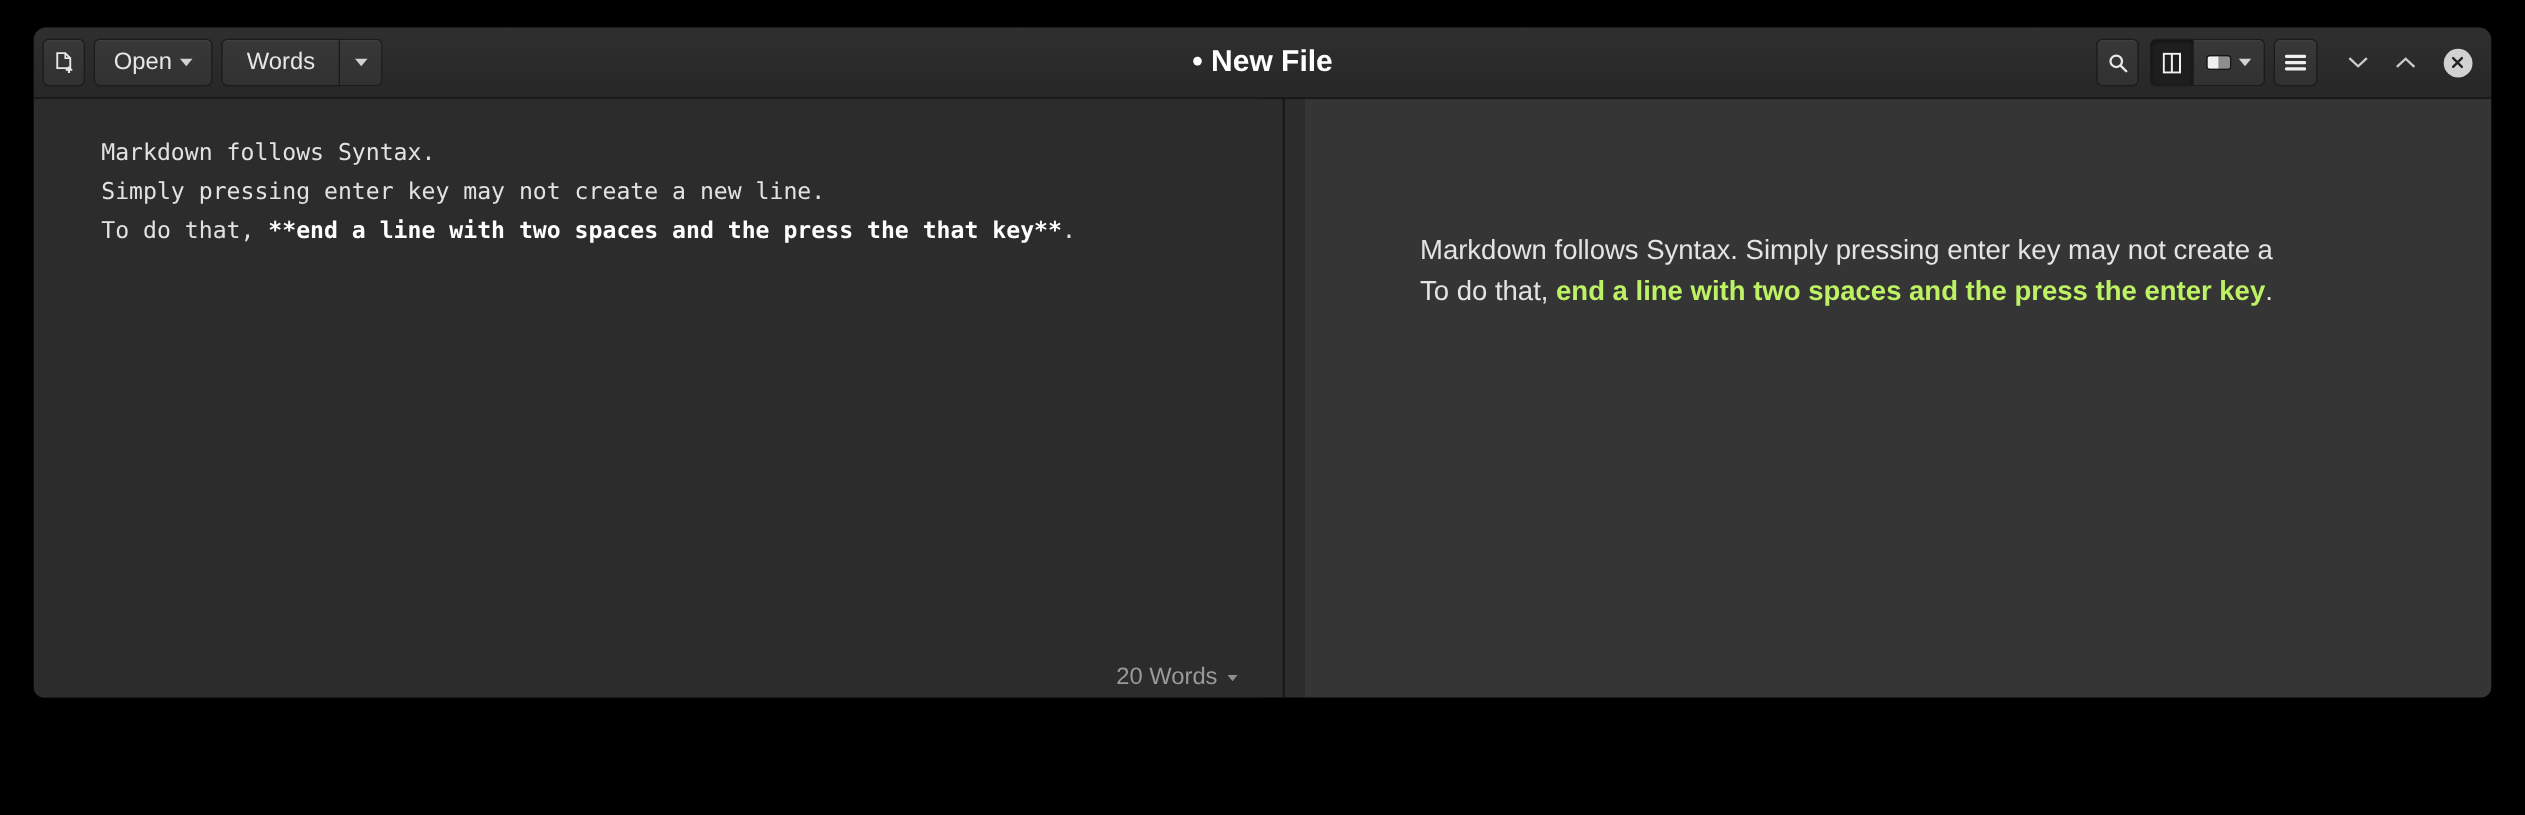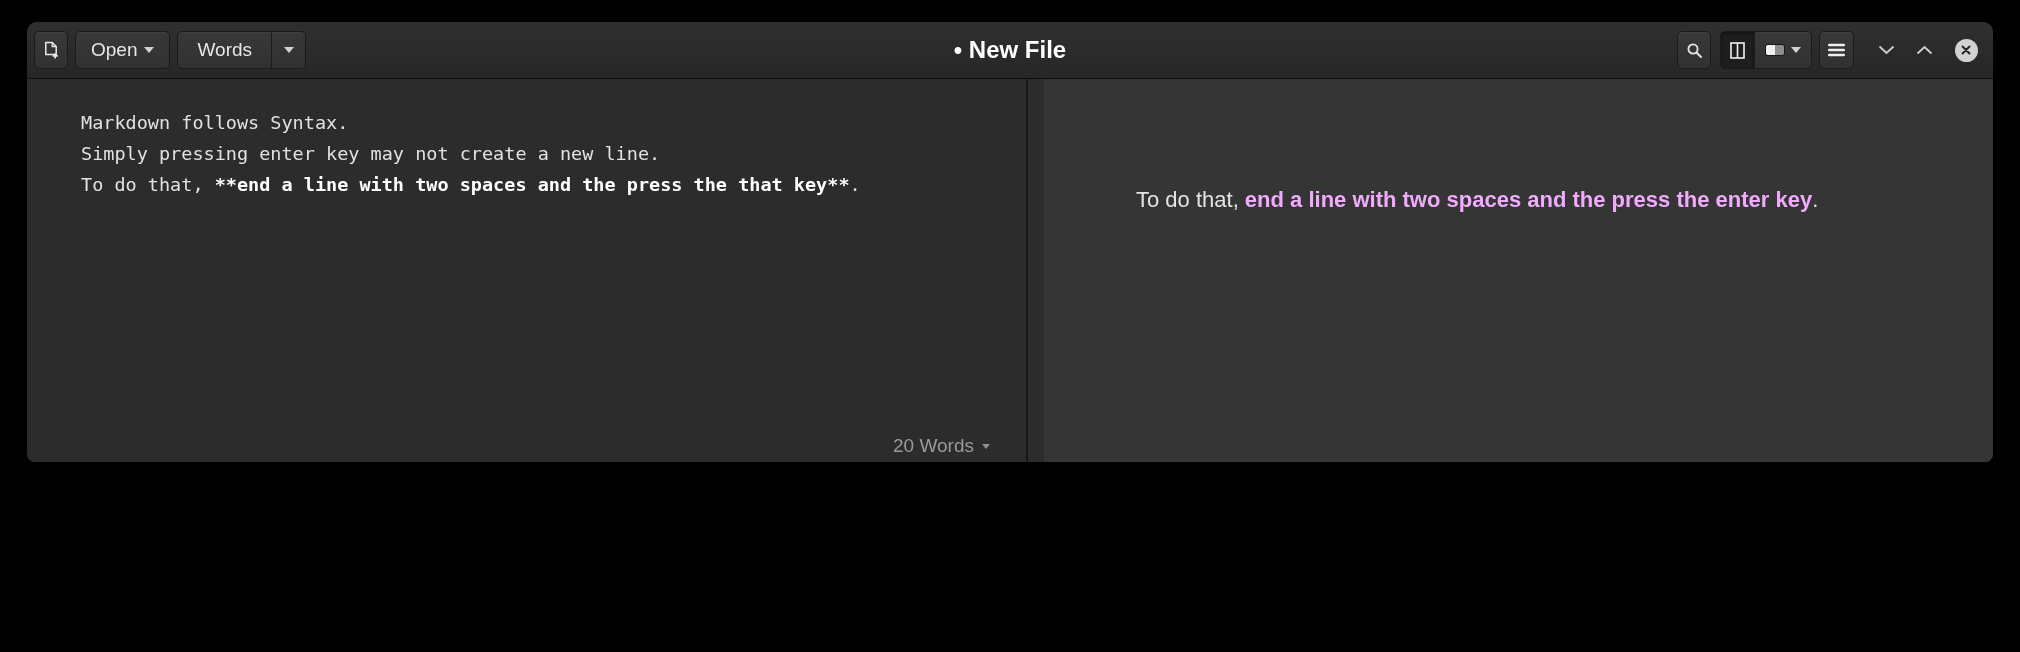--- a/index.html
+++ b/index.html
@@ -5,21 +5,21 @@
   :root{
     --window-bg:#2c2c2c; --headerbar-top:#2f2f2f; --headerbar-bottom:#272727;
     --button-bg:#383838; --button-bg2:#313131; --button-active-bg:#1e1e1e;
     --editor-bg:#2c2c2c; --preview-bg:#353535; --editor-text:#e2e2e2;
     --preview-text:#e4e4e4; --muted-text:#9a9a9a; --title-text:#ffffff;
   }
   *{margin:0;padding:0;box-sizing:border-box;}
   html,body{width:2020px;height:652px;overflow:hidden;}
   body{background:#000;font-family:"Liberation Sans",sans-serif;}
 
-  .window{position:absolute;left:27px;top:22px;width:1966px;height:440px;
+  .window{position:absolute;left:27px;top:22px;width:1966px;height:536px;
     background:var(--window-bg);border-radius:10px 10px 8px 8px;overflow:hidden;
     display:flex;flex-direction:column;}
 
   
   .headerbar{position:relative;height:57px;flex:0 0 57px;
     background:linear-gradient(var(--headerbar-top),var(--headerbar-bottom));
     border-bottom:1px solid #0e0e0e;display:flex;align-items:center;
     padding:0 12px 0 7px;}
   .hb-left,.hb-right{display:flex;align-items:center;}
   .hb-right{margin-left:auto;}
@@ -61,21 +61,21 @@
   .content{flex:1;display:flex;min-height:0;gap:16px;}
   .editor{position:relative;width:983px;flex:0 0 983px;background:var(--editor-bg);
     padding:28px 0 0 54px;}
   .editor-text{font-family:"DejaVu Sans Mono",monospace;font-size:18.5px;
     line-height:31px;color:var(--editor-text);white-space:pre;}
   .editor-text .bold{font-weight:bold;color:#ffffff;}
   .divider{width:2px;flex:0 0 2px;background:#191919;}
   .preview{flex:1;background:var(--preview-bg);padding:104px 56px 0 92px;}
   .preview-text{font-size:22px;line-height:33px;color:var(--preview-text);
     white-space:pre;}
-  .preview-text .bold{font-weight:bold;color:#f0abfc;}
+  .preview-text .bold{font-weight:bold;color:#bef264;}
 
   .word-count{position:absolute;right:20px;bottom:5px;background:none;border:none;
     color:var(--muted-text);font-size:19px;display:flex;align-items:center;gap:8px;}
 
   svg{display:block;}
 </style>
 </head>
 <body>
 
 <div class="window">
@@ -155,17 +155,17 @@
   <div class="content">
     <div class="editor">
       <div class="editor-text"><div class="line"><span>Markdown follows Syntax.</span></div><div class="line"><span>Simply pressing enter key may not create a new line.</span></div><div class="line"><span>To do that, </span><span class="bold">**end a line with two spaces and the press the that key**</span><span>.</span></div></div>
       <button class="word-count">
         <span>20 Words</span>
         <span class="tri small"></span>
       </button>
     </div>
     <div class="divider"></div>
     <div class="preview">
-      <div class="preview-text"><div class="line"><span>To do that, </span><span class="bold">end a line with two spaces and the press the enter key</span><span>.</span></div></div>
+      <div class="preview-text"><div class="line"><span>Markdown follows Syntax. Simply pressing enter key may not create a</span></div><div class="line"><span>To do that, </span><span class="bold">end a line with two spaces and the press the enter key</span><span>.</span></div></div>
     </div>
   </div>
 
 </div>
 
 </body></html>

